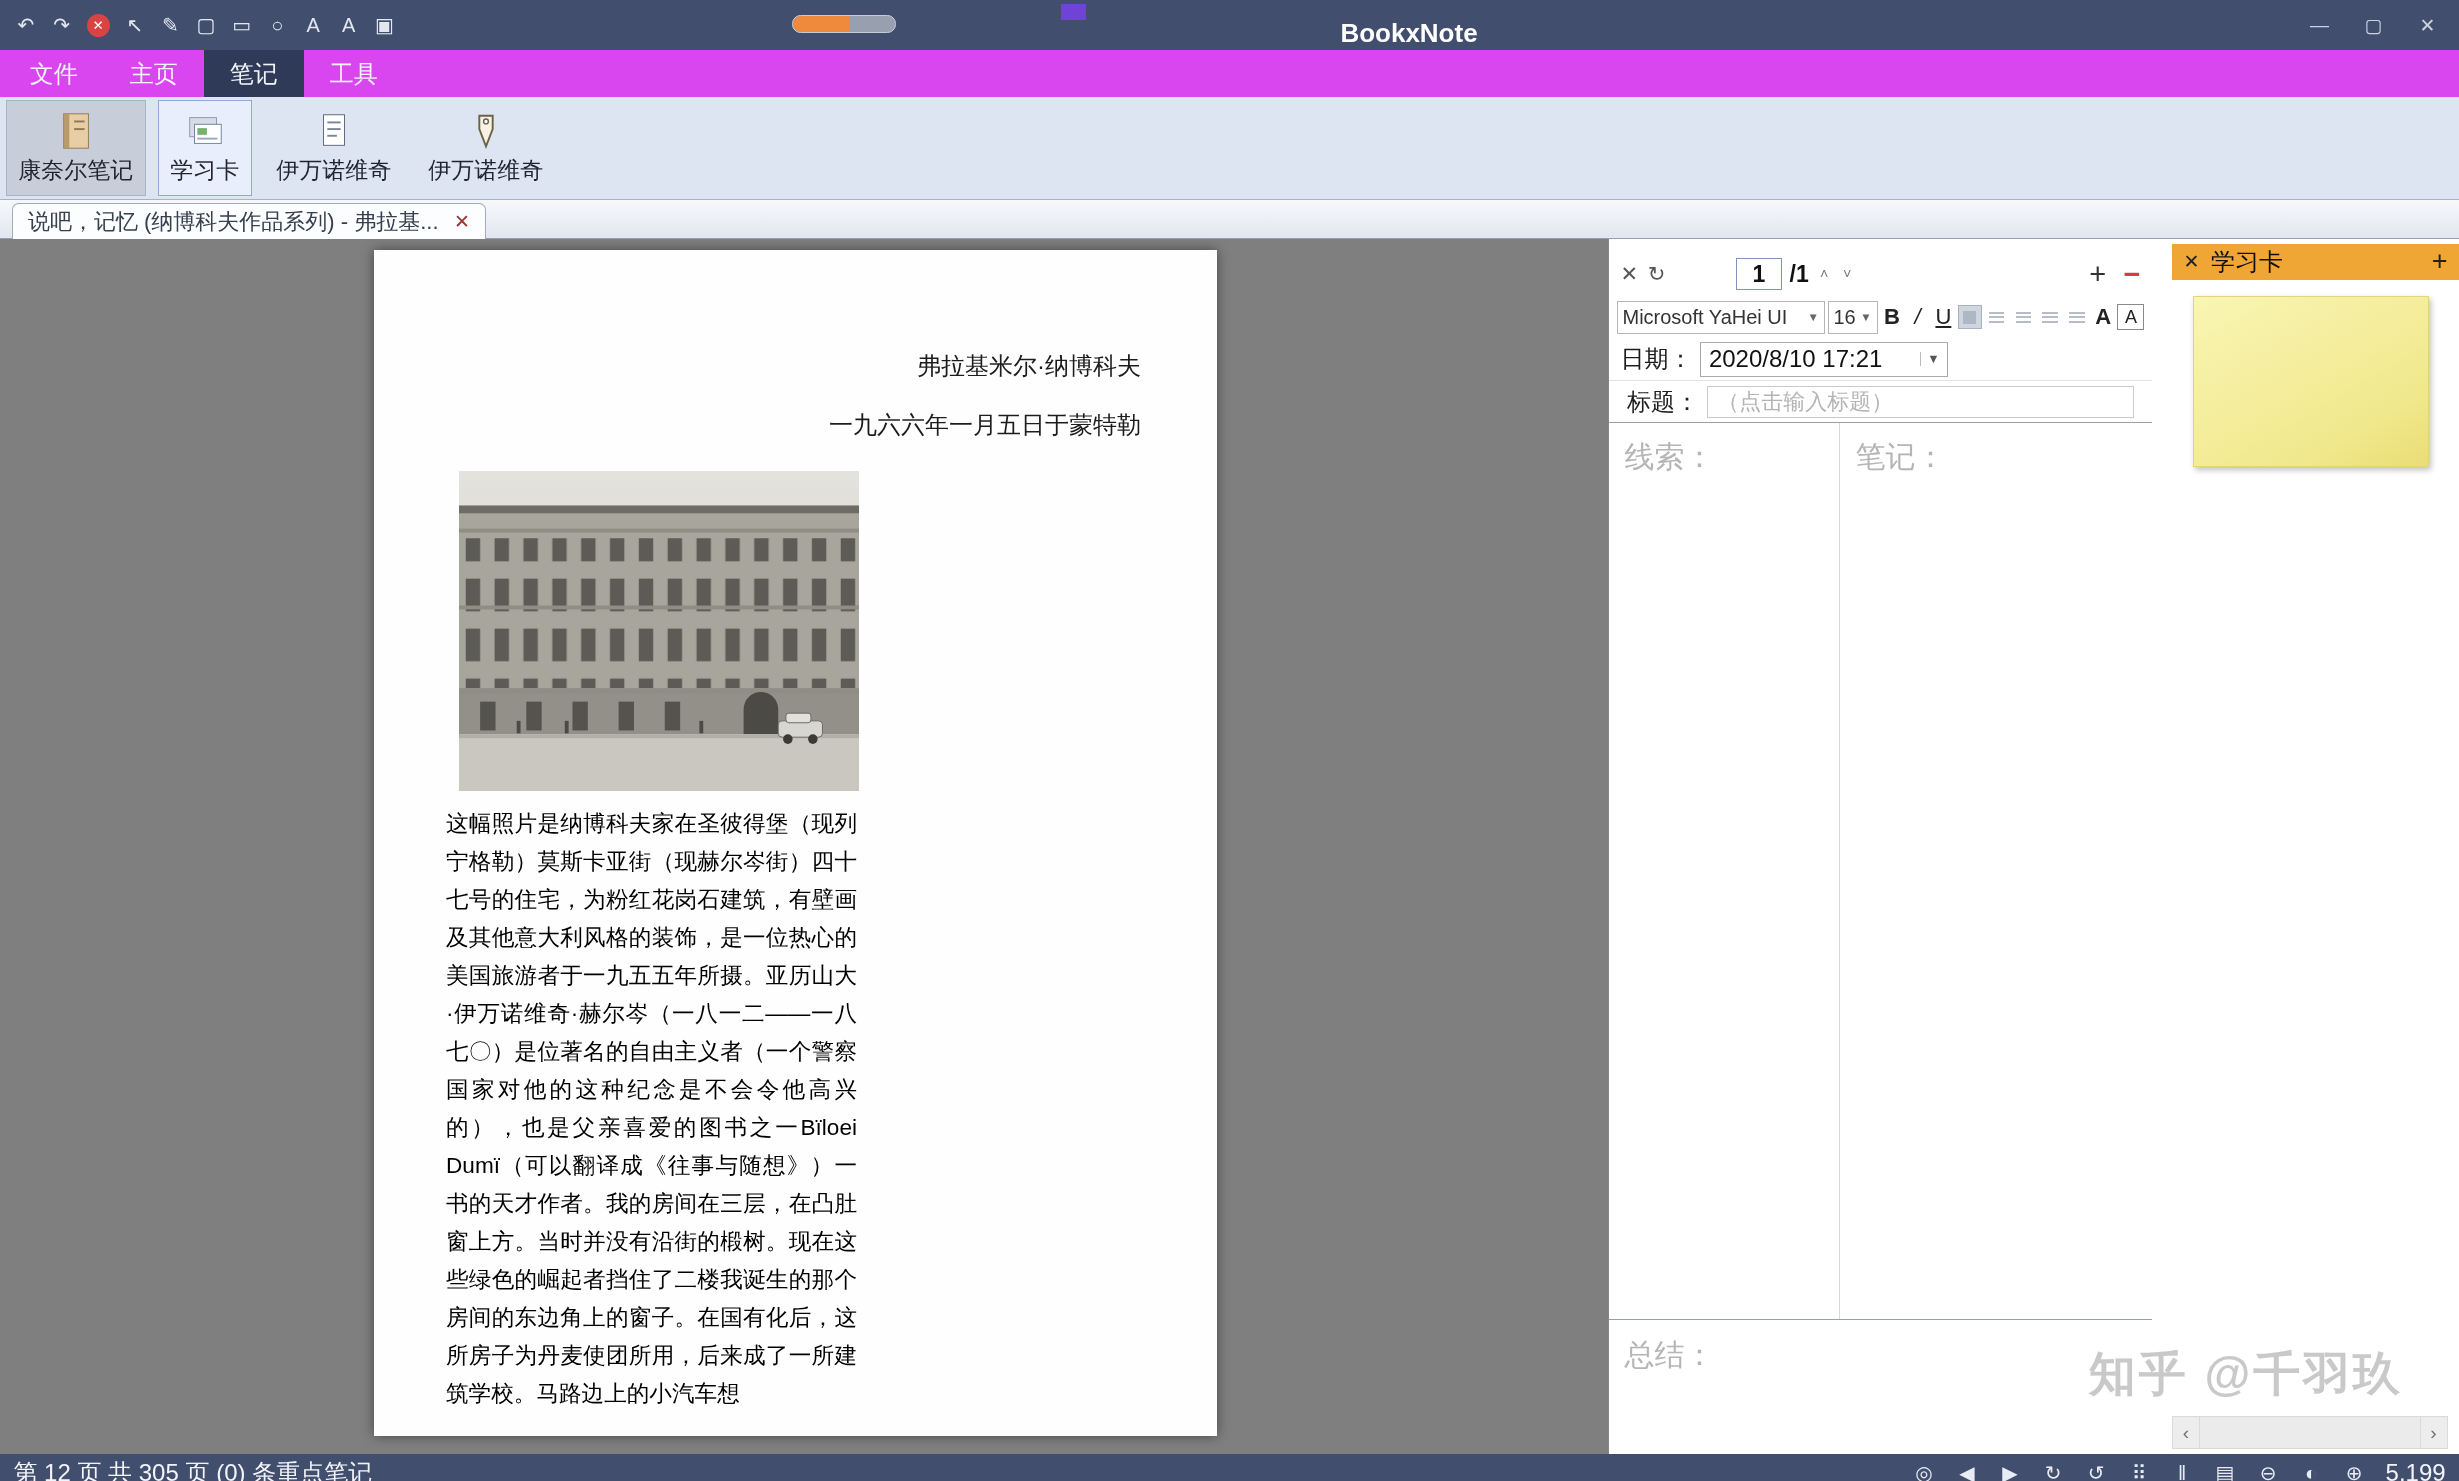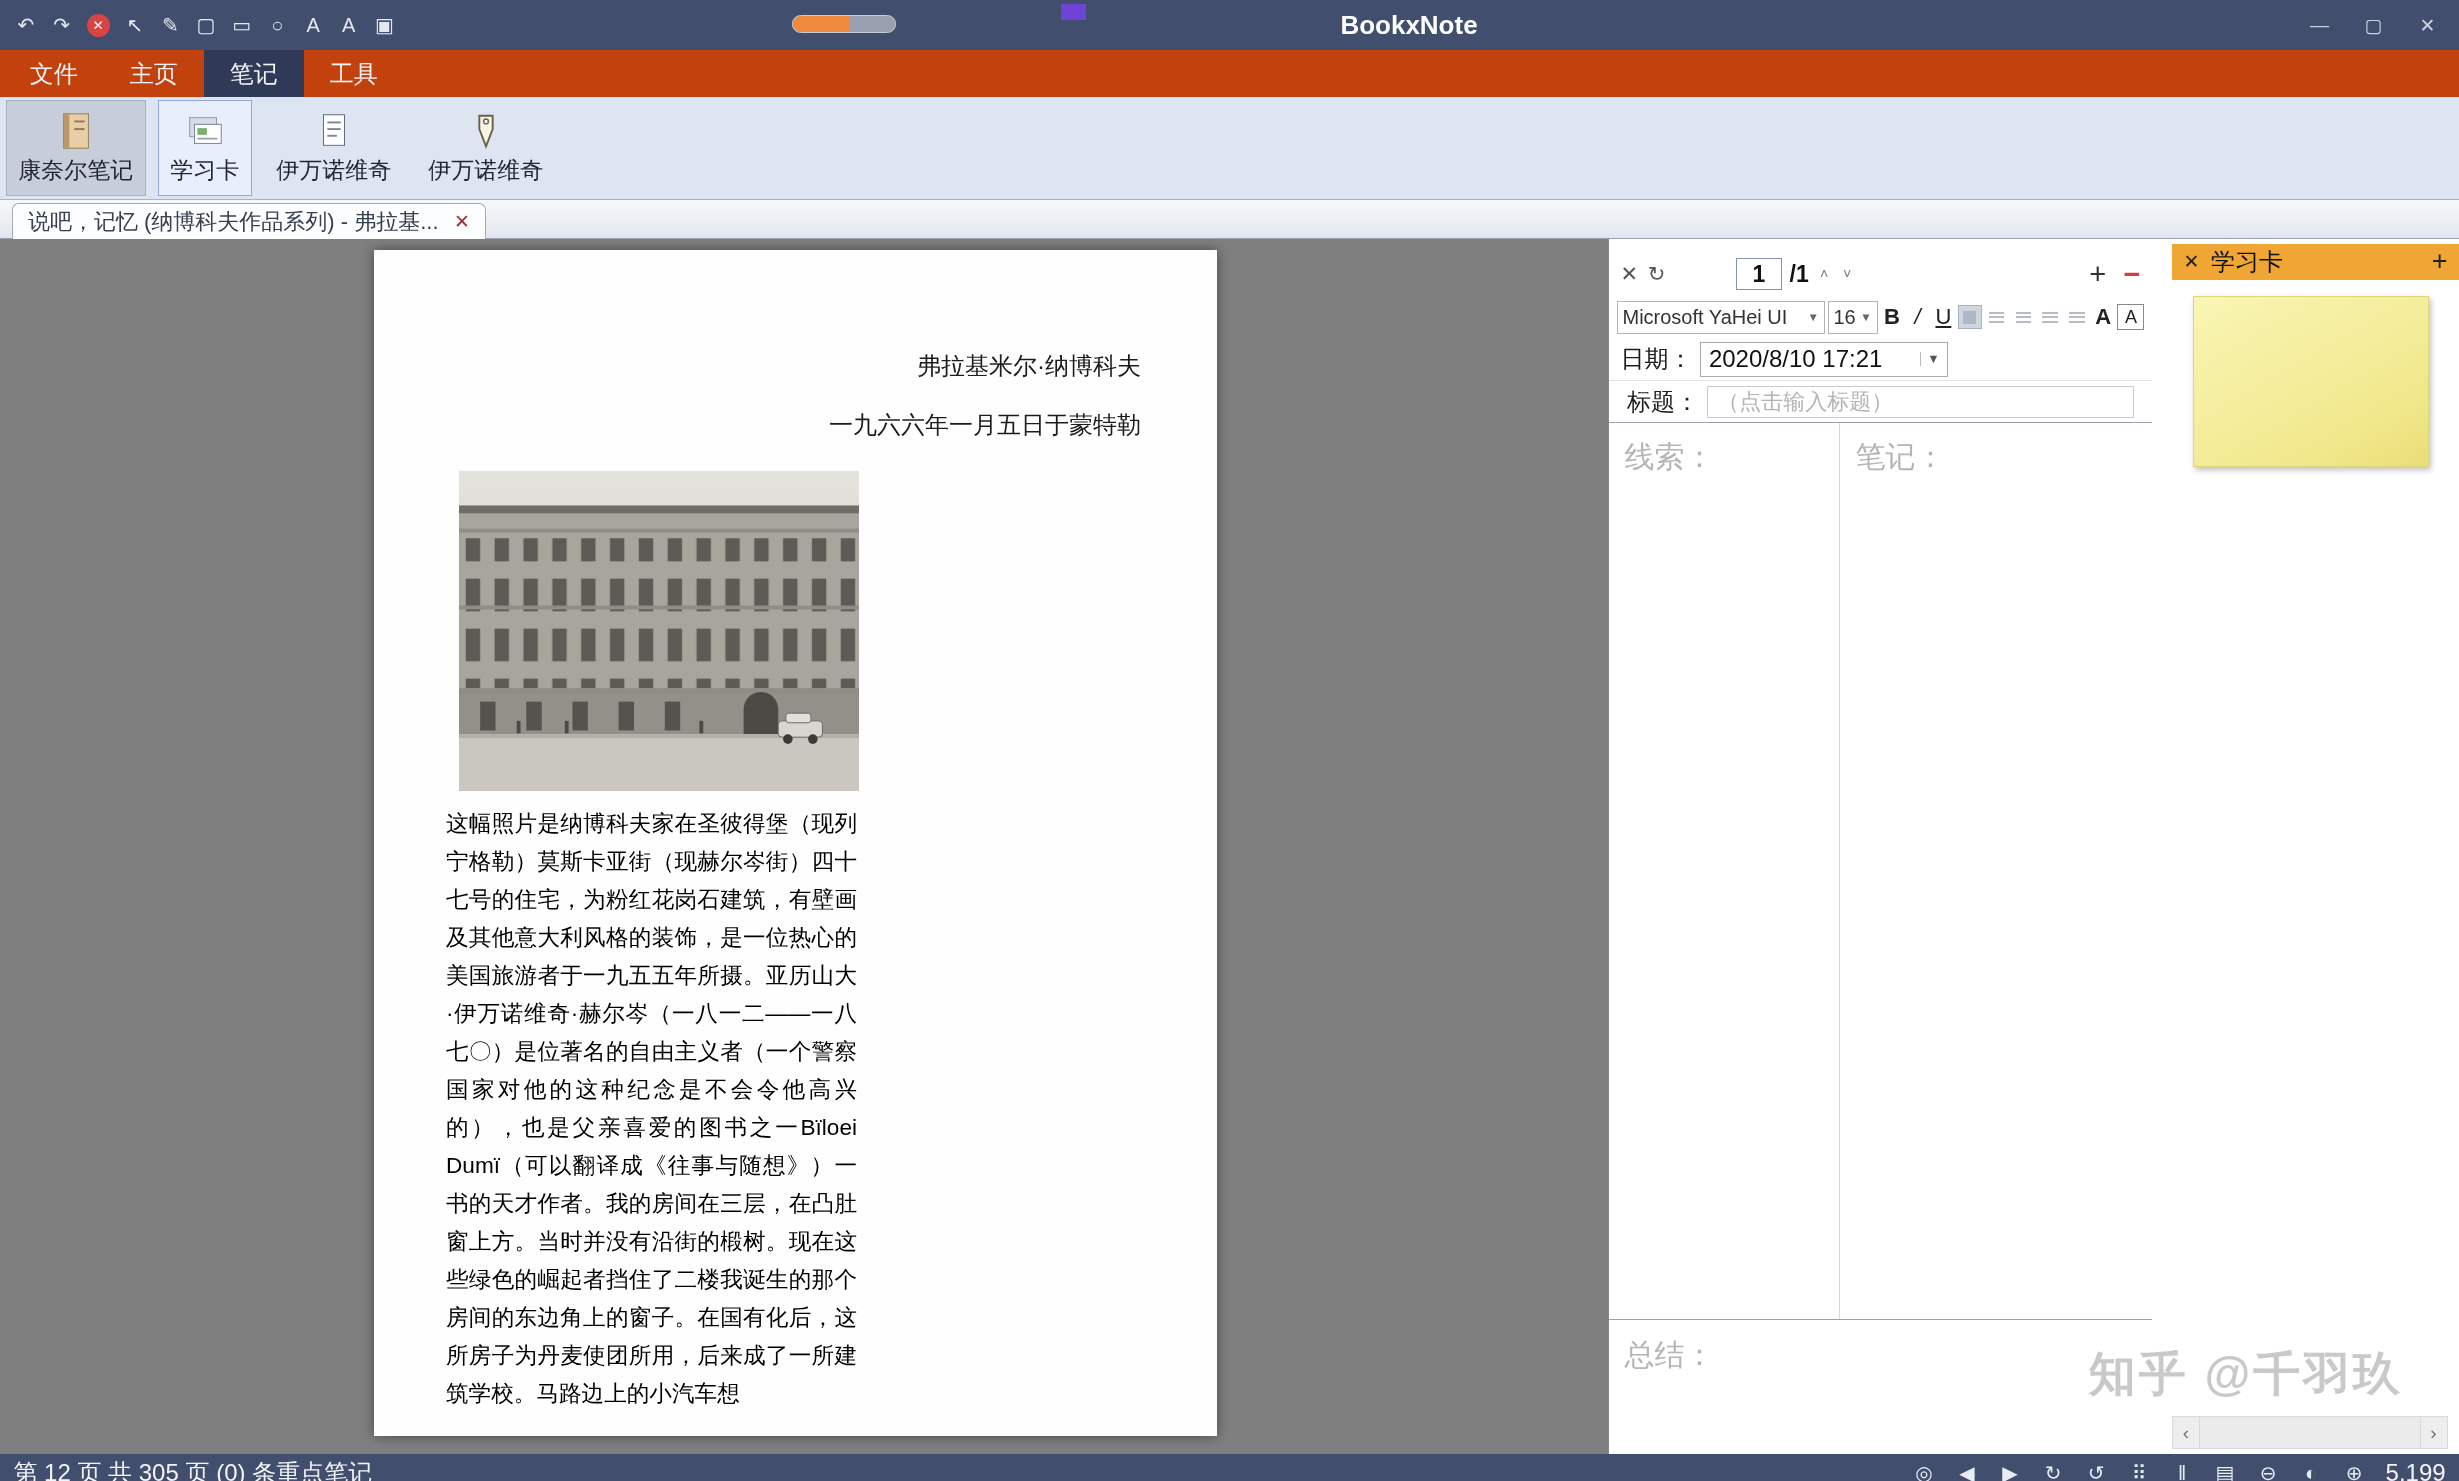--- a/index.html
+++ b/index.html
@@ -7,26 +7,26 @@
   body{font-family:"Liberation Sans","DejaVu Sans",sans-serif;overflow:hidden;background:#fff;position:relative;-webkit-font-smoothing:antialiased}
 
   
   .titlebar{height:50px;background:#414e6e;display:flex;align-items:center;position:relative;color:#e6eaf2}
   .tb-tools{display:flex;align-items:center;gap:6.7px;padding-left:11.5px}
   .tb-icon{width:29px;height:29px;display:flex;align-items:center;justify-content:center;font-size:20px;color:#e2e7f0;cursor:default}
   .tb-icon.red{background:#d84444;border-radius:50%;width:23px;height:23px;font-size:13.4px;color:#fff;margin:0 3.8px}
   .tb-progress{position:absolute;left:792px;top:15.4px;width:104px;height:17.3px;border-radius:8.6px;background:#98a0b0;overflow:hidden;border:1px solid #c7ccd6}
   .tb-progress-fill{height:100%;width:56%;background:#ef8a3c;border-radius:8.6px 0 0 8.6px}
   .tb-swatch{position:absolute;left:1061px;top:3.8px;width:25px;height:16.3px;background:#6f42d8}
-  .tb-title{position:absolute;left:1409px;transform:translateX(-50%);top:0;line-height:50px;font-size:26px;font-weight:bold;color:#fff;white-space:nowrap}
+  .tb-title{position:absolute;left:1409px;transform:translateX(-50%);top:8px;line-height:50px;font-size:26px;font-weight:bold;color:#fff;white-space:nowrap}
   .tb-window{margin-left:auto;display:flex;gap:29px;padding-right:19px;font-size:19px;color:#cdd3de}
   .tb-window span{width:25px;text-align:center}
 
   
-  .menubar{height:47px;background:#c2410c;display:flex;padding-left:3.8px}
+  .menubar{height:47px;background:#d946ef;display:flex;padding-left:3.8px}
   .menu-tab{padding:0 26px;line-height:47px;font-size:24px;color:#f2f4f8;cursor:default}
   .menu-tab.active{background:#2e3a57}
 
   
   .ribbon{height:103px;background:#dde4f2;border-bottom:1px solid #aab3c6;display:flex;align-items:stretch;padding:2.9px 5.8px;gap:12px}
   .ribbon-btn{display:flex;flex-direction:column;align-items:center;justify-content:center;gap:2.9px;padding:0 11.5px;font-size:23px;color:#1f2430;border:1px solid transparent}
   .ribbon-btn.pressed{background:#c7cdd9;border-color:#aab3c6}
   .ribbon-btn.selected{background:#e8eefb;border-color:#8fa9d8}
   .ribbon-icon{width:42px;height:42px}
 

